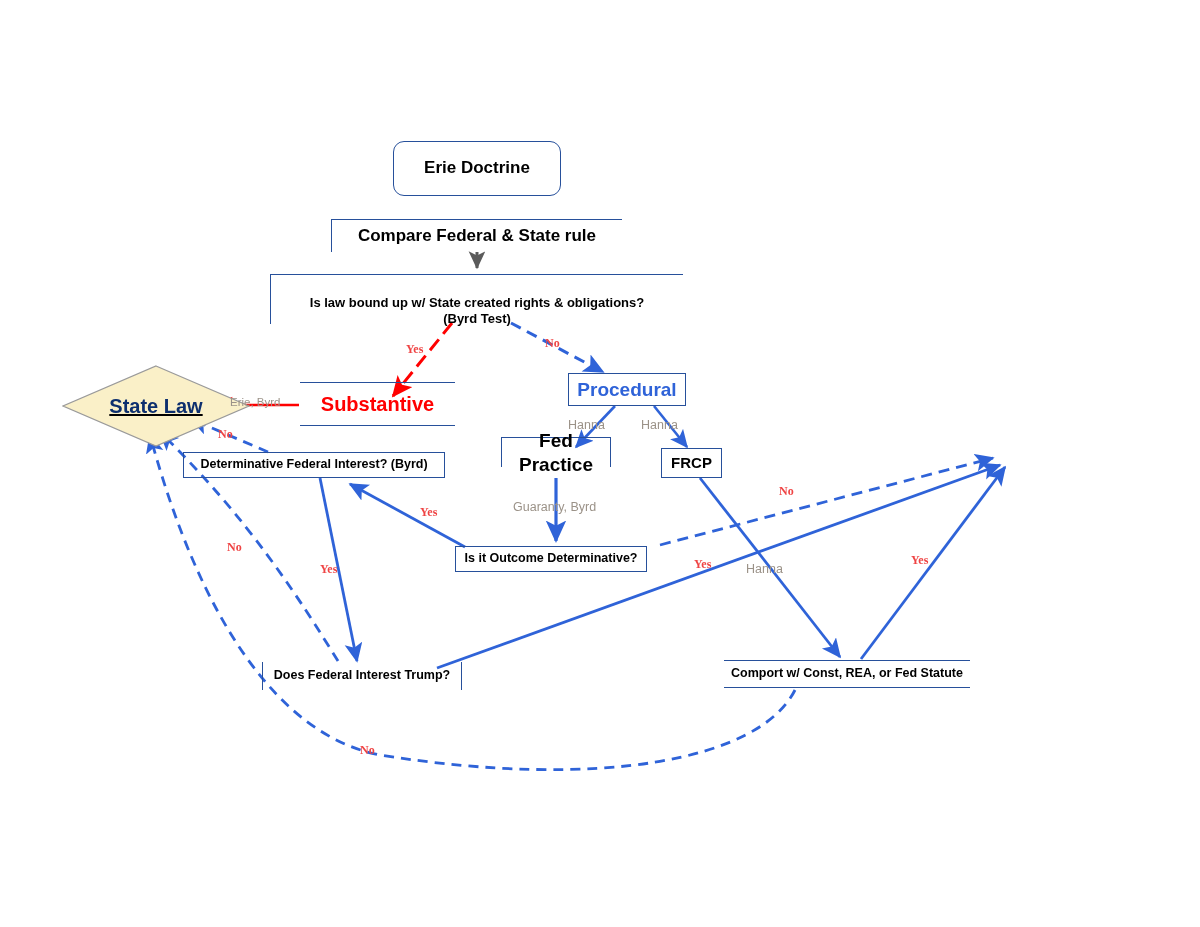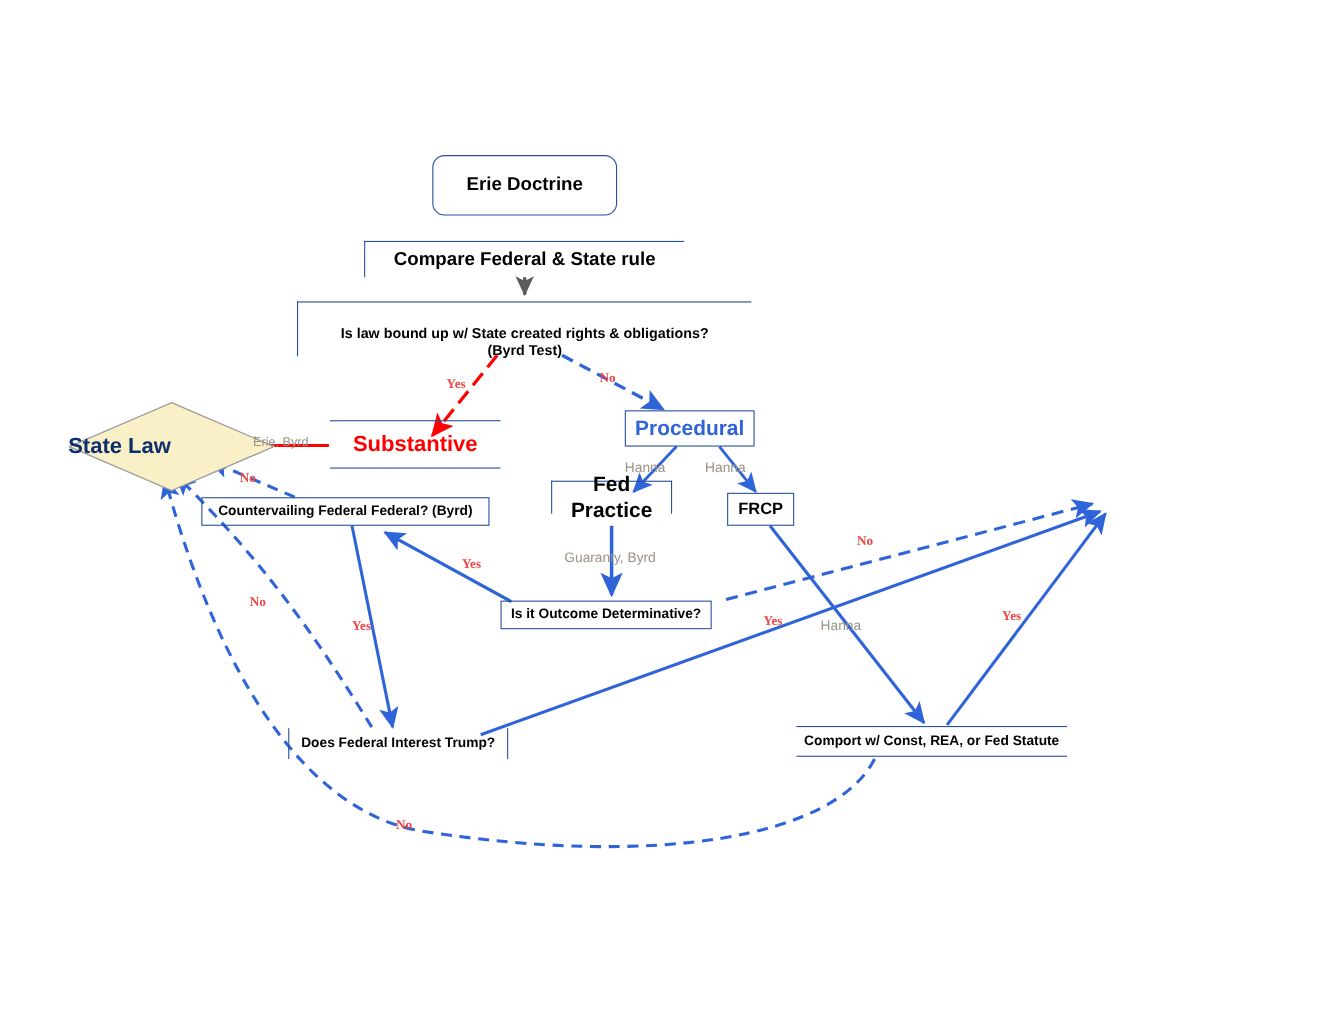--- a/index.html
+++ b/index.html
@@ -43,21 +43,22 @@
   .b-tl       { border-left: 1.6px solid #27509b; border-top: 1.6px solid #27509b; }
   .b-tlr      { border-left: 1.6px solid #27509b; border-top: 1.6px solid #27509b; border-right: 1.6px solid #27509b; }
   .b-lr       { border-left: 1.6px solid #27509b; border-right: 1.6px solid #27509b; }
   .b-tb       { border-top: 1.6px solid #27509b; border-bottom: 1.6px solid #27509b; }
 
   .diamond {
     position: absolute;
     z-index: 3;
     display: flex;
     align-items: center;
-    justify-content: flex-start;
+    justify-content: center;
+    text-decoration: underline;
   }
   .diamond .dshape {
     position: absolute;
     left: 0; top: 0; width: 100%; height: 100%;
   }
   .diamond .dlabel {
     position: relative;
     z-index: 2;
     color: #0d2f6e;
     font-weight: bold;
@@ -195,21 +196,21 @@
 
   <div class="diamond" style="left:62px; top:365px; width:188px; height:82px;">
     <svg class="dshape" viewBox="0 0 188 82" xmlns="http://www.w3.org/2000/svg">
       <polygon points="94,1 187,41 94,81 1,41" fill="#faf0c8" stroke="#9a9a9a" stroke-width="1.2"></polygon>
     </svg>
     <span class="dlabel" style="font-size:20px;">State Law</span>
   </div>
 
 
   <div class="node b-all" style="left:183px; top:452px; width:262px; height:26px; font-size:12.5px;">
-    <span>Countervailing Federal Federal? (Byrd)</span>
+    <span>Determinative Federal Interest? (Byrd)</span>
   </div>
 
   <div class="node b-tlr" style="left:501px; top:437px; width:110px; height:30px; font-size:19px;">
     <span>Fed Practice</span>
   </div>
 
   <div class="node b-all" style="left:661px; top:448px; width:61px; height:30px; font-size:15px;">
     <span>FRCP</span>
   </div>
 

